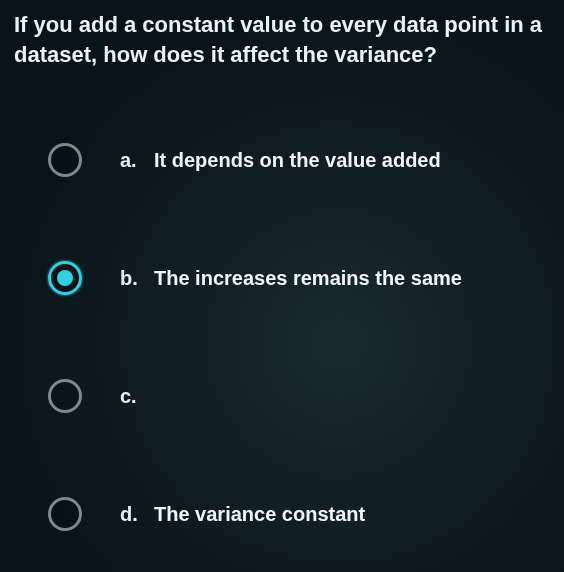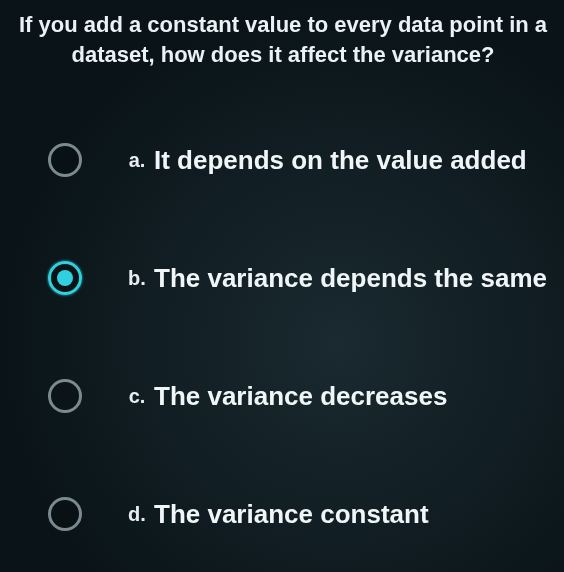--- a/index.html
+++ b/index.html
@@ -9,21 +9,20 @@
     height: 572px;
     background: #0a1418;
     background: radial-gradient(ellipse at 60% 60%, #1a2a30 0%, #0a1418 70%);
     font-family: Arial, Helvetica, sans-serif;
     color: #e8eef0;
     overflow: hidden;
   }
   .container {
     padding: 10px 12px 0 14px;
     box-sizing: border-box;
-    text-align: center;
   }
   .question {
     font-size: 22px;
     font-weight: 600;
     line-height: 1.35;
     margin-bottom: 60px;
     color: #eaf2f4;
   }
   .options {
     display: flex;
@@ -67,48 +66,47 @@
     transform: translate(-50%, -50%);
   }
   .letter {
     font-size: 20px;
     font-weight: 600;
     width: 34px;
     flex: 0 0 auto;
     color: #e8eef0;
   }
   .answer-text {
-    font-size: 26px;
+    font-size: 20px;
     font-weight: 600;
     color: #f0f6f8;
   }
 </style>
 </head>
 <body>
 
 <div class="container">
   <div class="question">If you add a constant value to every data point in a dataset, how does it affect the variance?</div>
   <div class="options">
 
     <div class="option-row">
       <div class="radio"></div>
       <div class="letter">a.</div>
       <div class="answer-text">It depends on the value added</div>
     </div>
 
     <div class="option-row">
       <div class="radio selected"></div>
       <div class="letter">b.</div>
-      <div class="answer-text">The variance depends the same</div>
+      <div class="answer-text">The increases remains the same</div>
     </div>
 
     <div class="option-row">
       <div class="radio"></div>
       <div class="letter">c.</div>
-      <div class="answer-text">The variance decreases</div>
     </div>
 
     <div class="option-row">
       <div class="radio"></div>
       <div class="letter">d.</div>
       <div class="answer-text">The variance constant</div>
     </div>
 
   </div>
 </div>

